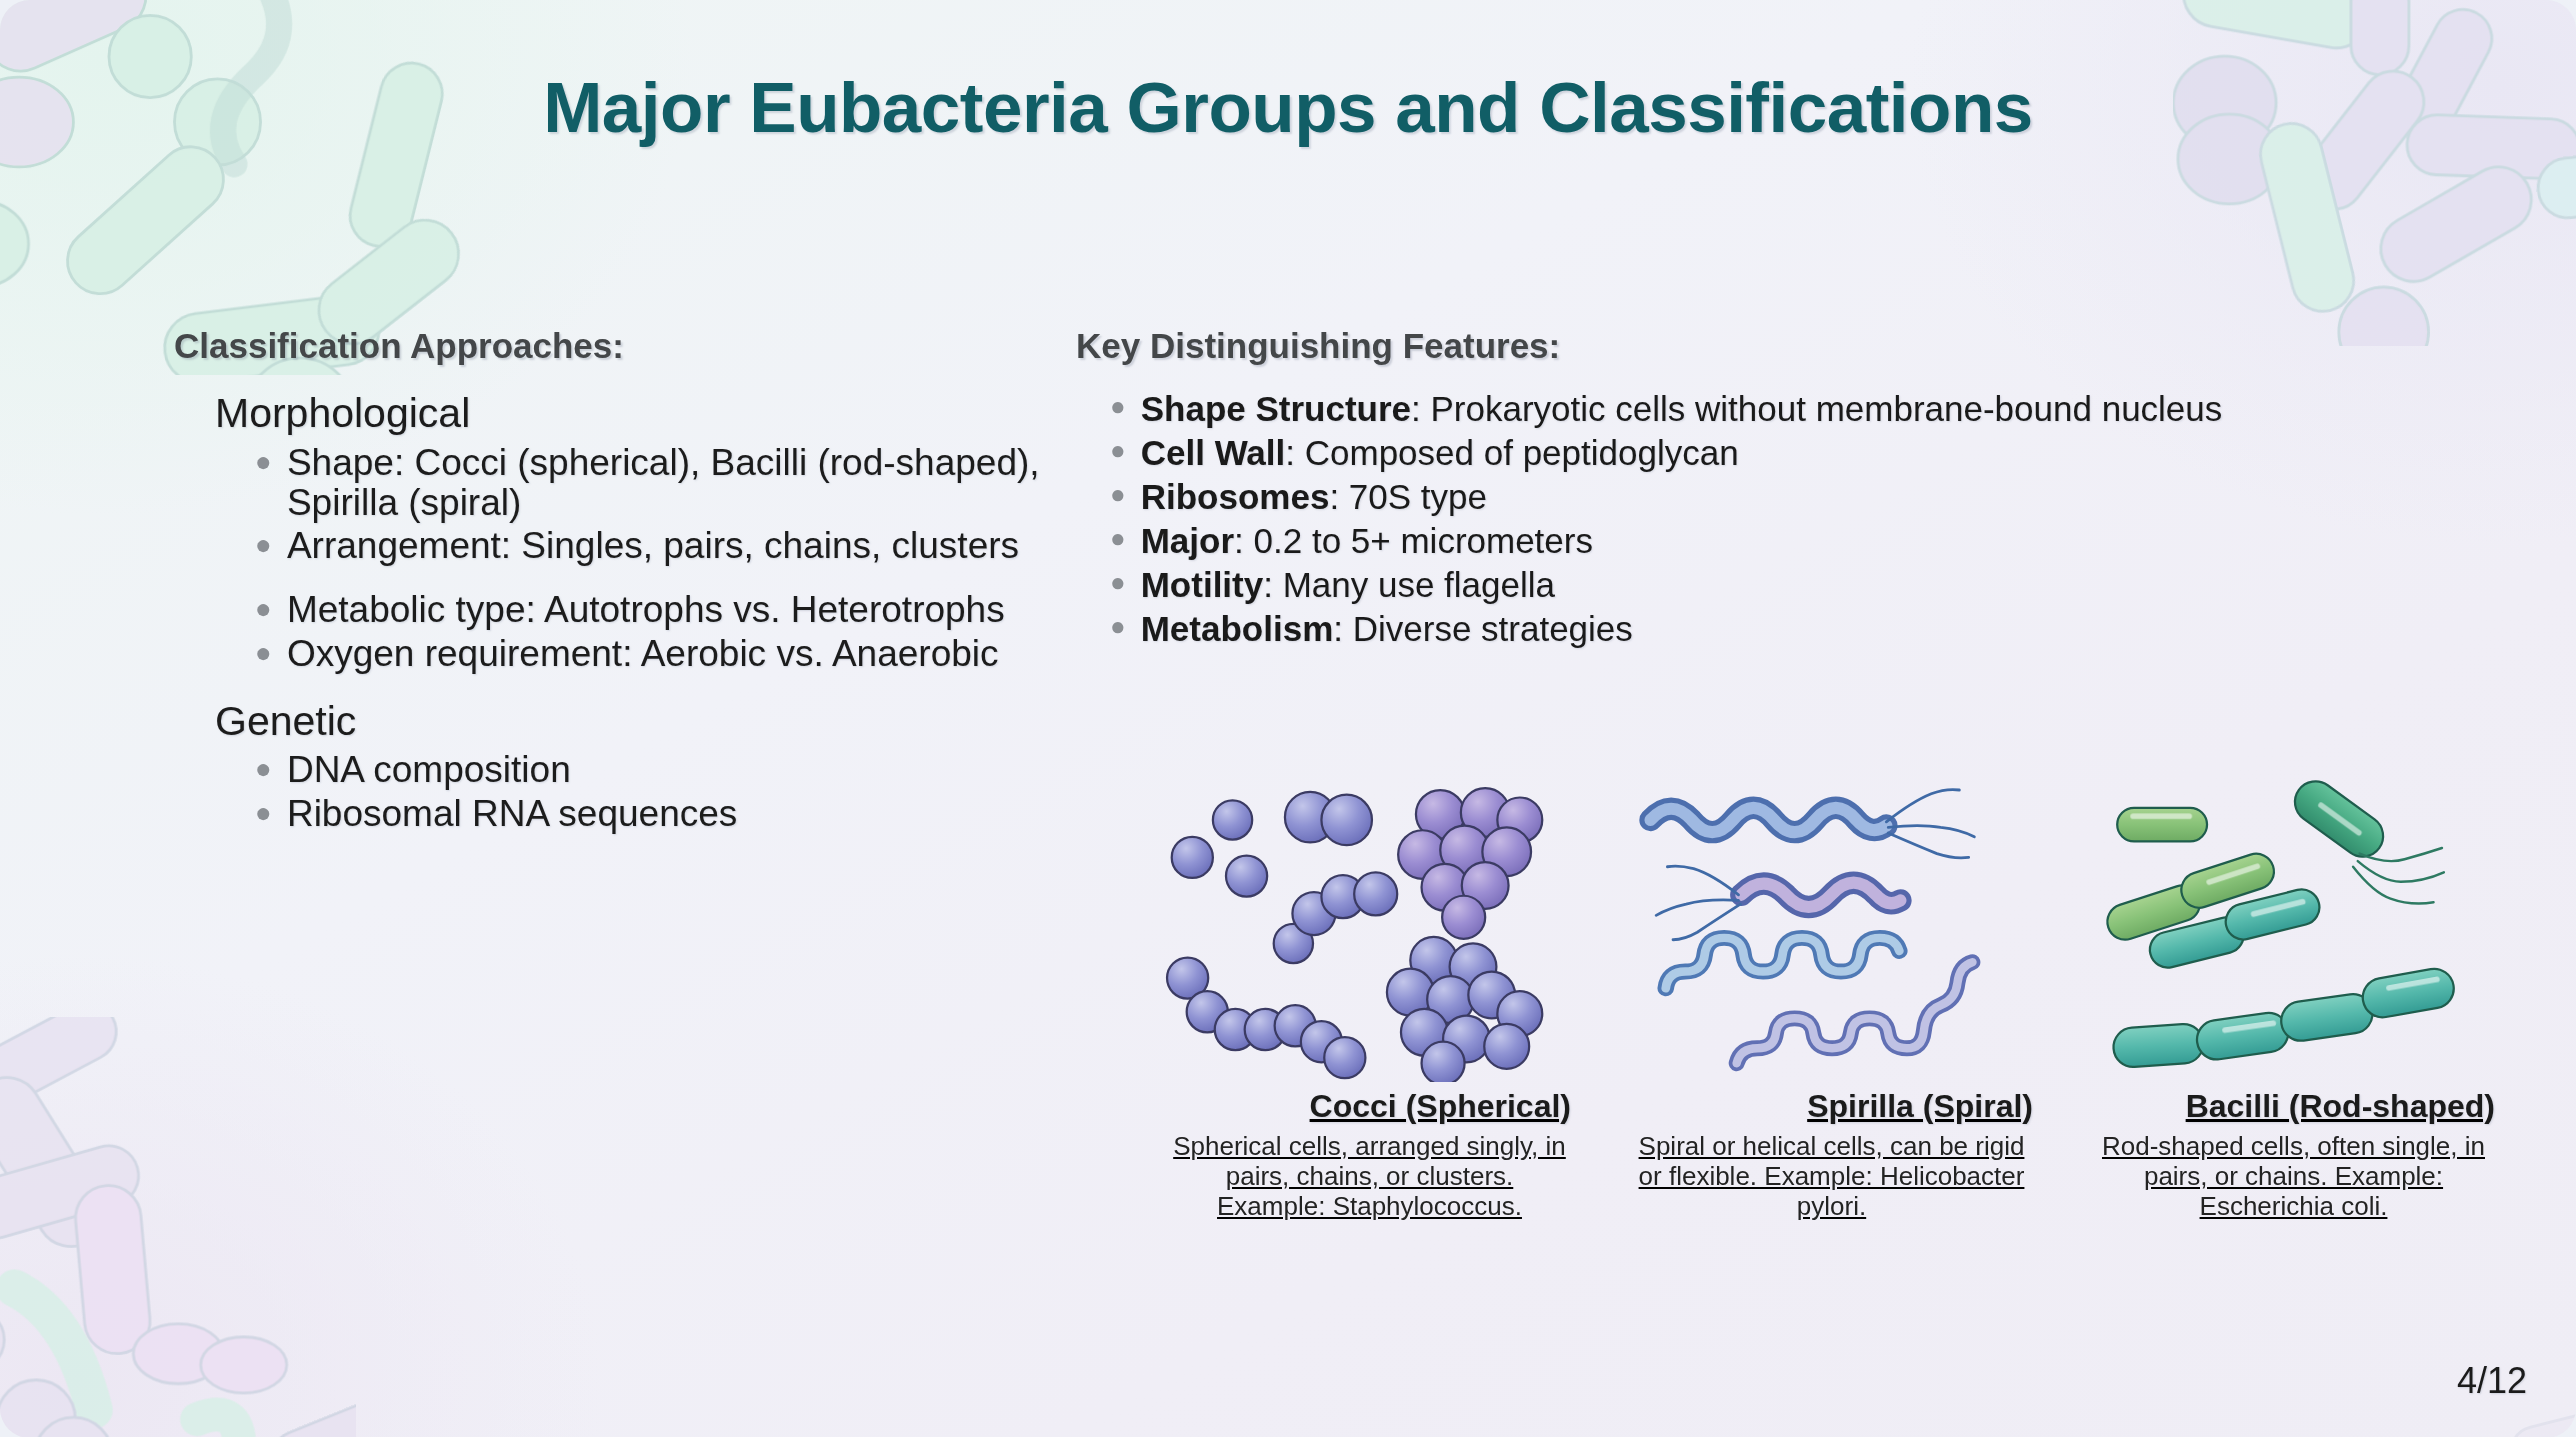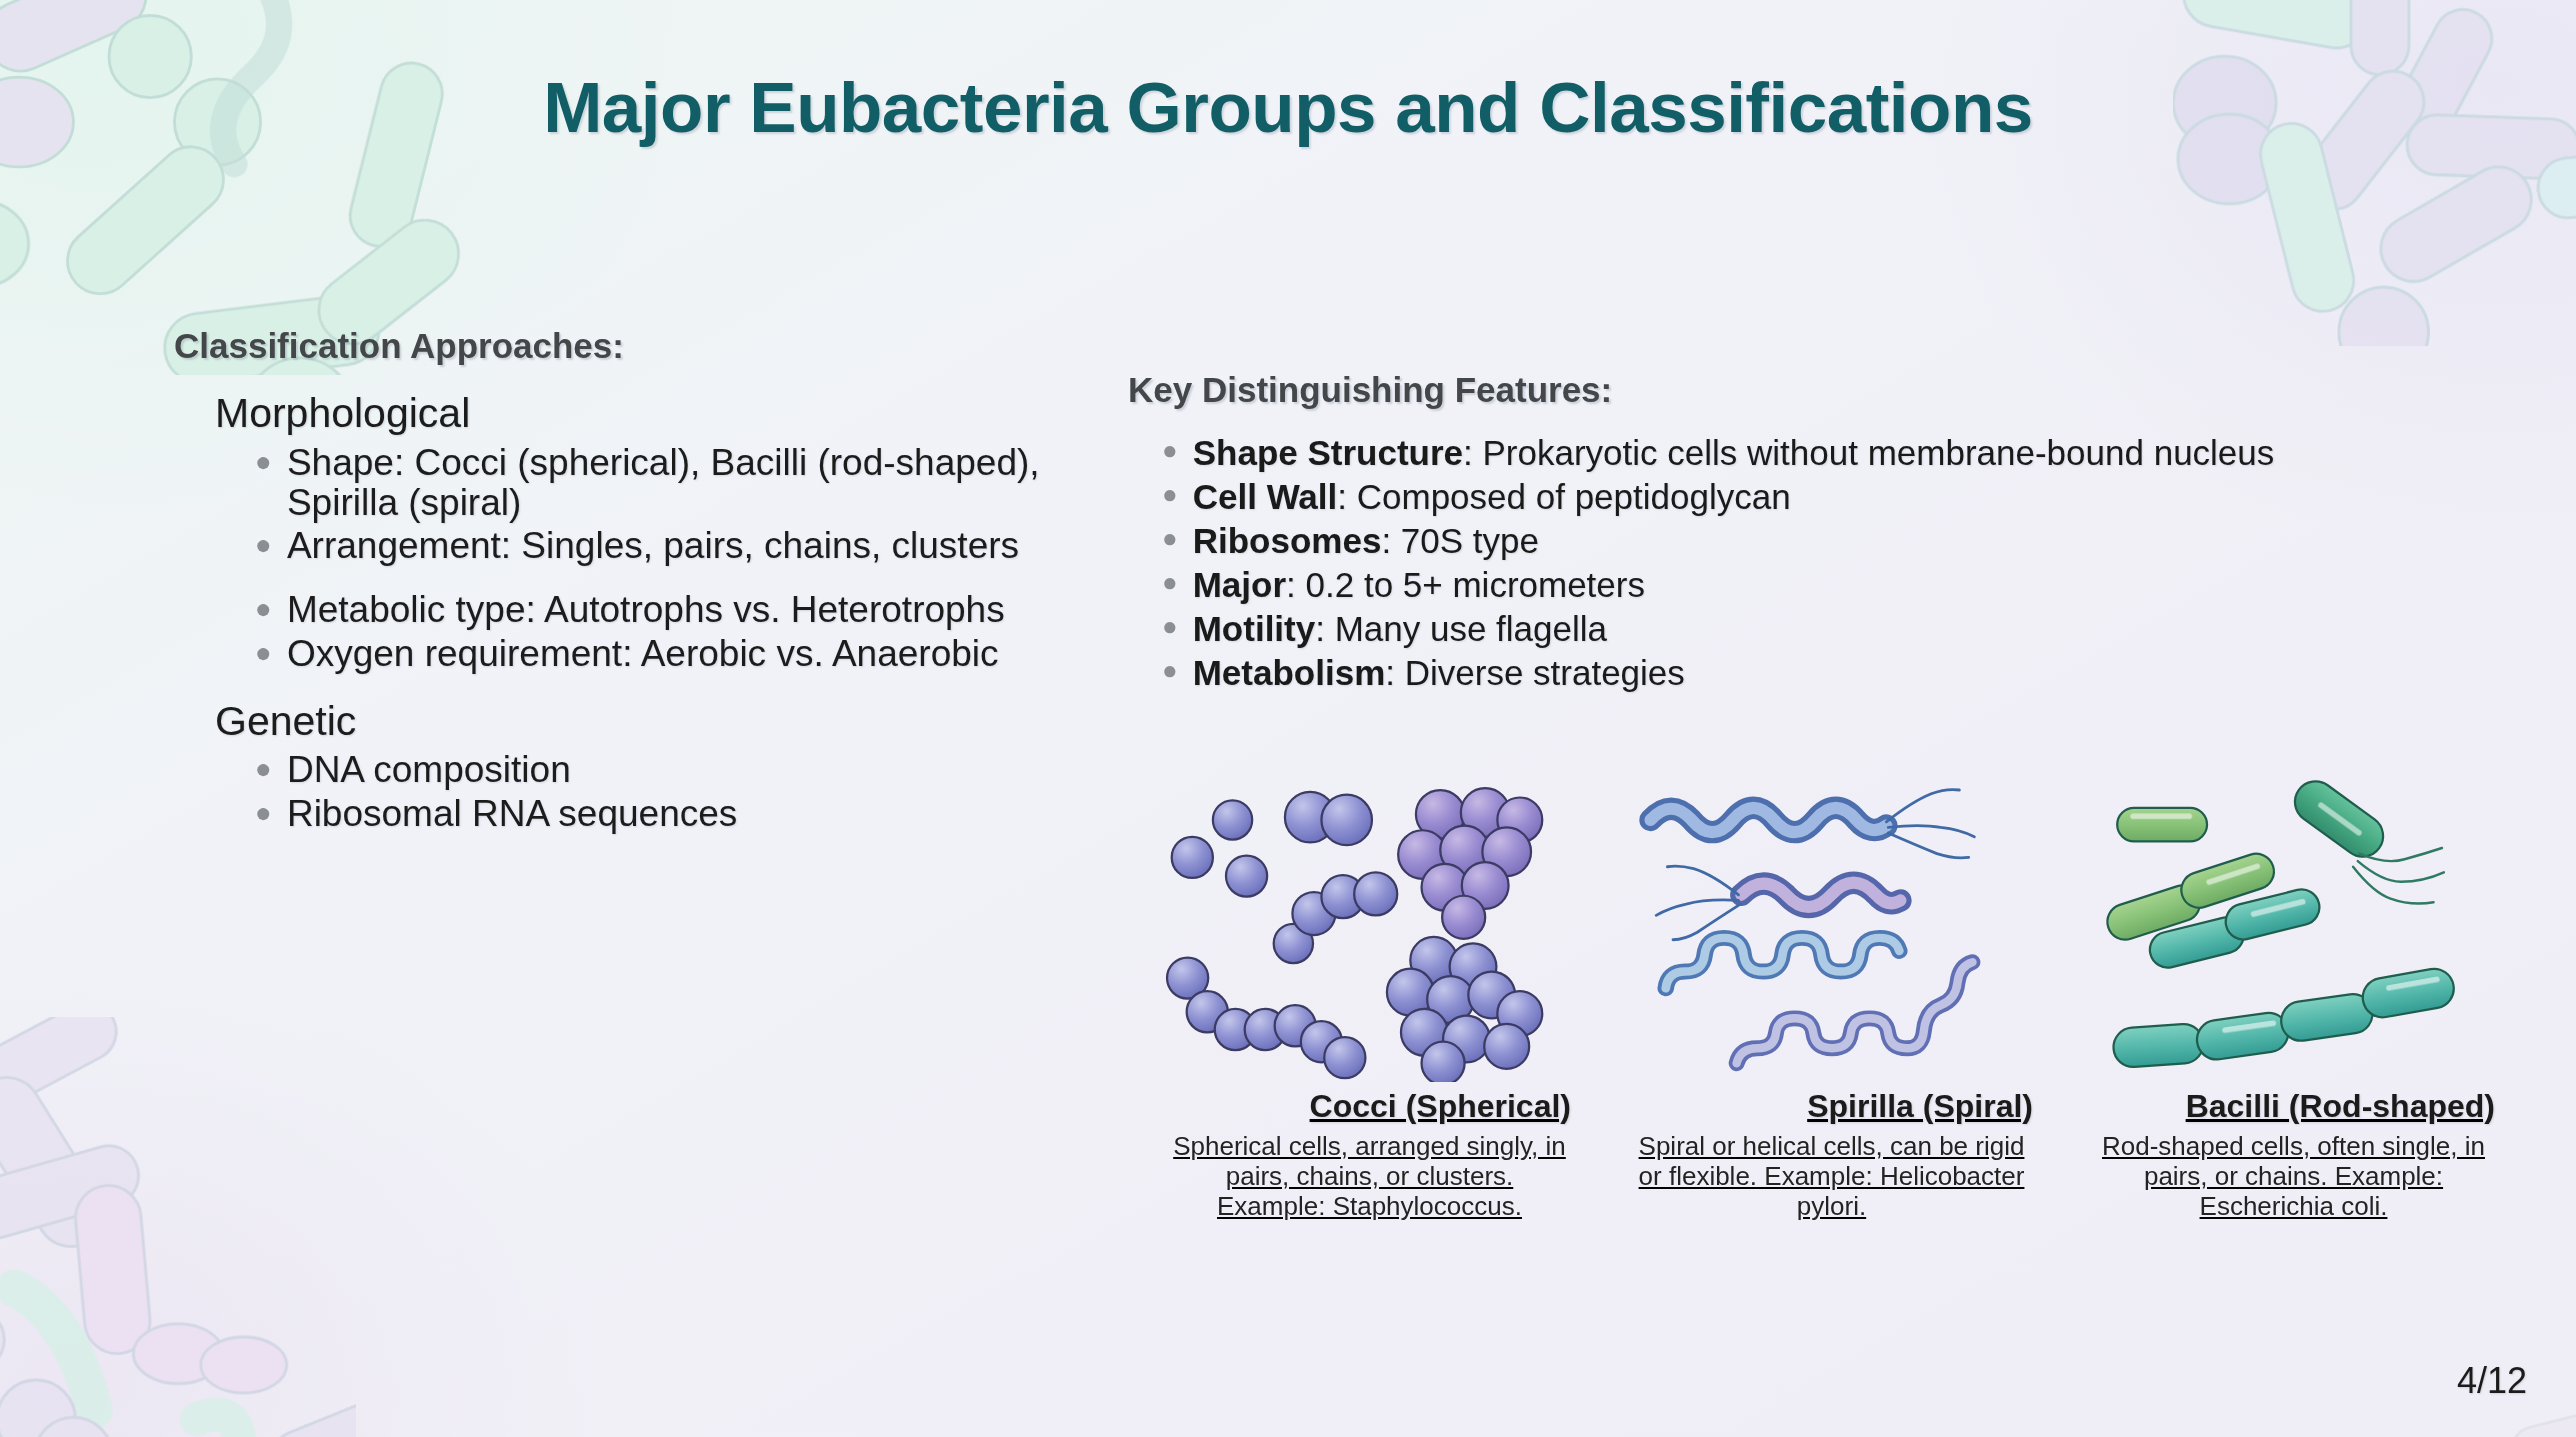--- a/index.html
+++ b/index.html
@@ -9,36 +9,37 @@
     background:#eef1f7;
   }
   .slide{
     position:relative;width:2576px;height:1438px;
     background:
       radial-gradient(ellipse 842px 655px at 4% 4%,   #e4f4ee 0%, rgba(228,244,238,0) 70%),
       radial-gradient(ellipse 842px 655px at 97% 6%,  #e9e7f4 0%, rgba(233,231,244,0) 70%),
       radial-gradient(ellipse 749px 608px at 3% 96%,  #ece7f3 0%, rgba(236,231,243,0) 70%),
       linear-gradient(150deg,#eef6f4 0%,#f1f2f8 38%,#f0eef6 70%,#efedf5 100%);
     overflow:hidden;
+    border-radius:30px;
   }
   .deco{position:absolute;pointer-events:none;}
   .deco svg{display:block;}
   .dtl{top:-28px;left:-37px;}
   .dtr{top:-28px;right:-37px;}
   .dbl{bottom:-28px;left:-37px;}
   .dbr{bottom:-37px;right:-28px;}
 
   .title{
     position:absolute;top:67px;left:0;width:2576px;text-align:center;
     font-size:71px;font-weight:bold;color:#115e66;letter-spacing:-0.5px;
     text-shadow:1.9px 1.9px 1.9px rgba(120,130,150,.28);
   }
 
   .colL{position:absolute;left:174px;top:326px;width:936px;}
-  .colR{position:absolute;left:1128px;top:326px;width:1357px;margin-top:44px;}
+  .colR{position:absolute;left:1076px;top:326px;width:1357px;}
 
   .h2{
     font-size:35px;font-weight:bold;color:#444749;margin:0 0 24px 0;
     text-shadow:1.9px 1.9px 1.9px rgba(120,130,150,.3);
   }
   .grp{margin-bottom:24px;}
   .grpTitle{
     font-size:41px;color:#1c1c1c;margin:0 0 5.6px 41px;font-weight:normal;
     text-shadow:0.9px 0.9px 1.9px rgba(130,140,160,.3);
   }

